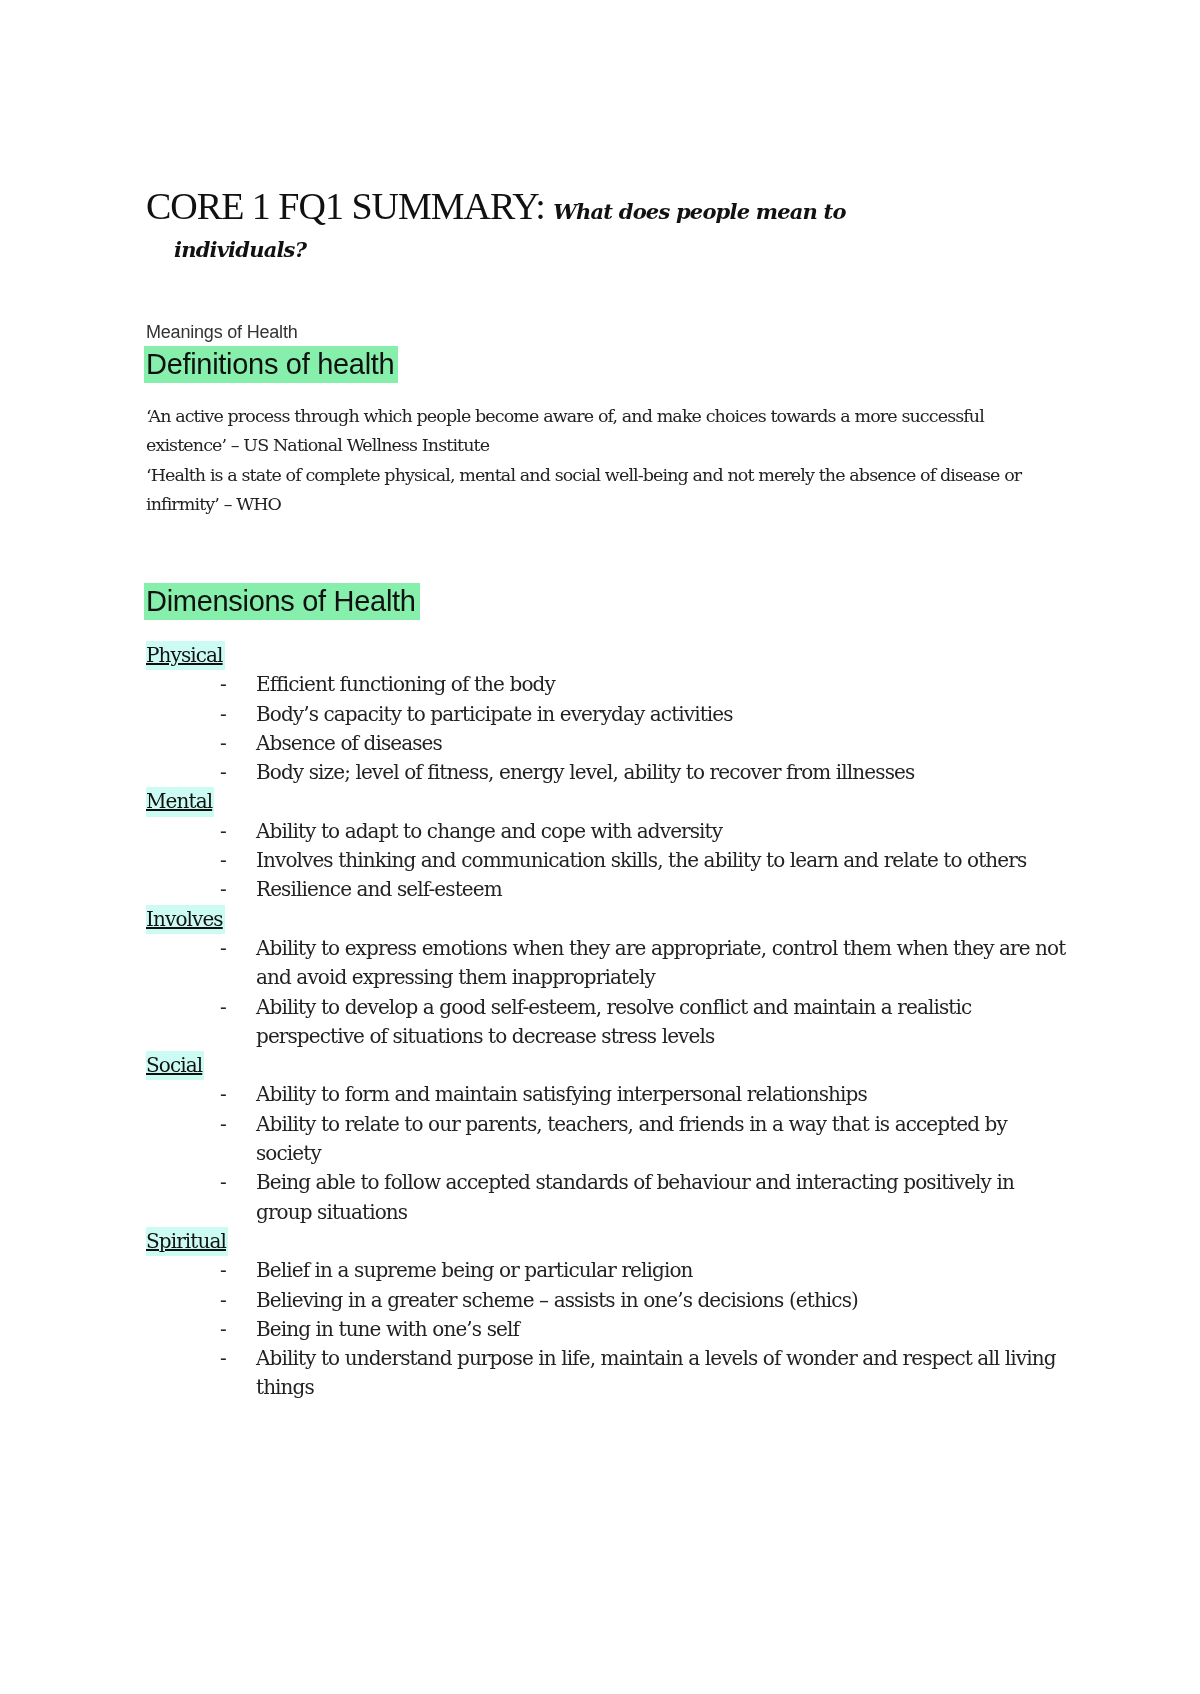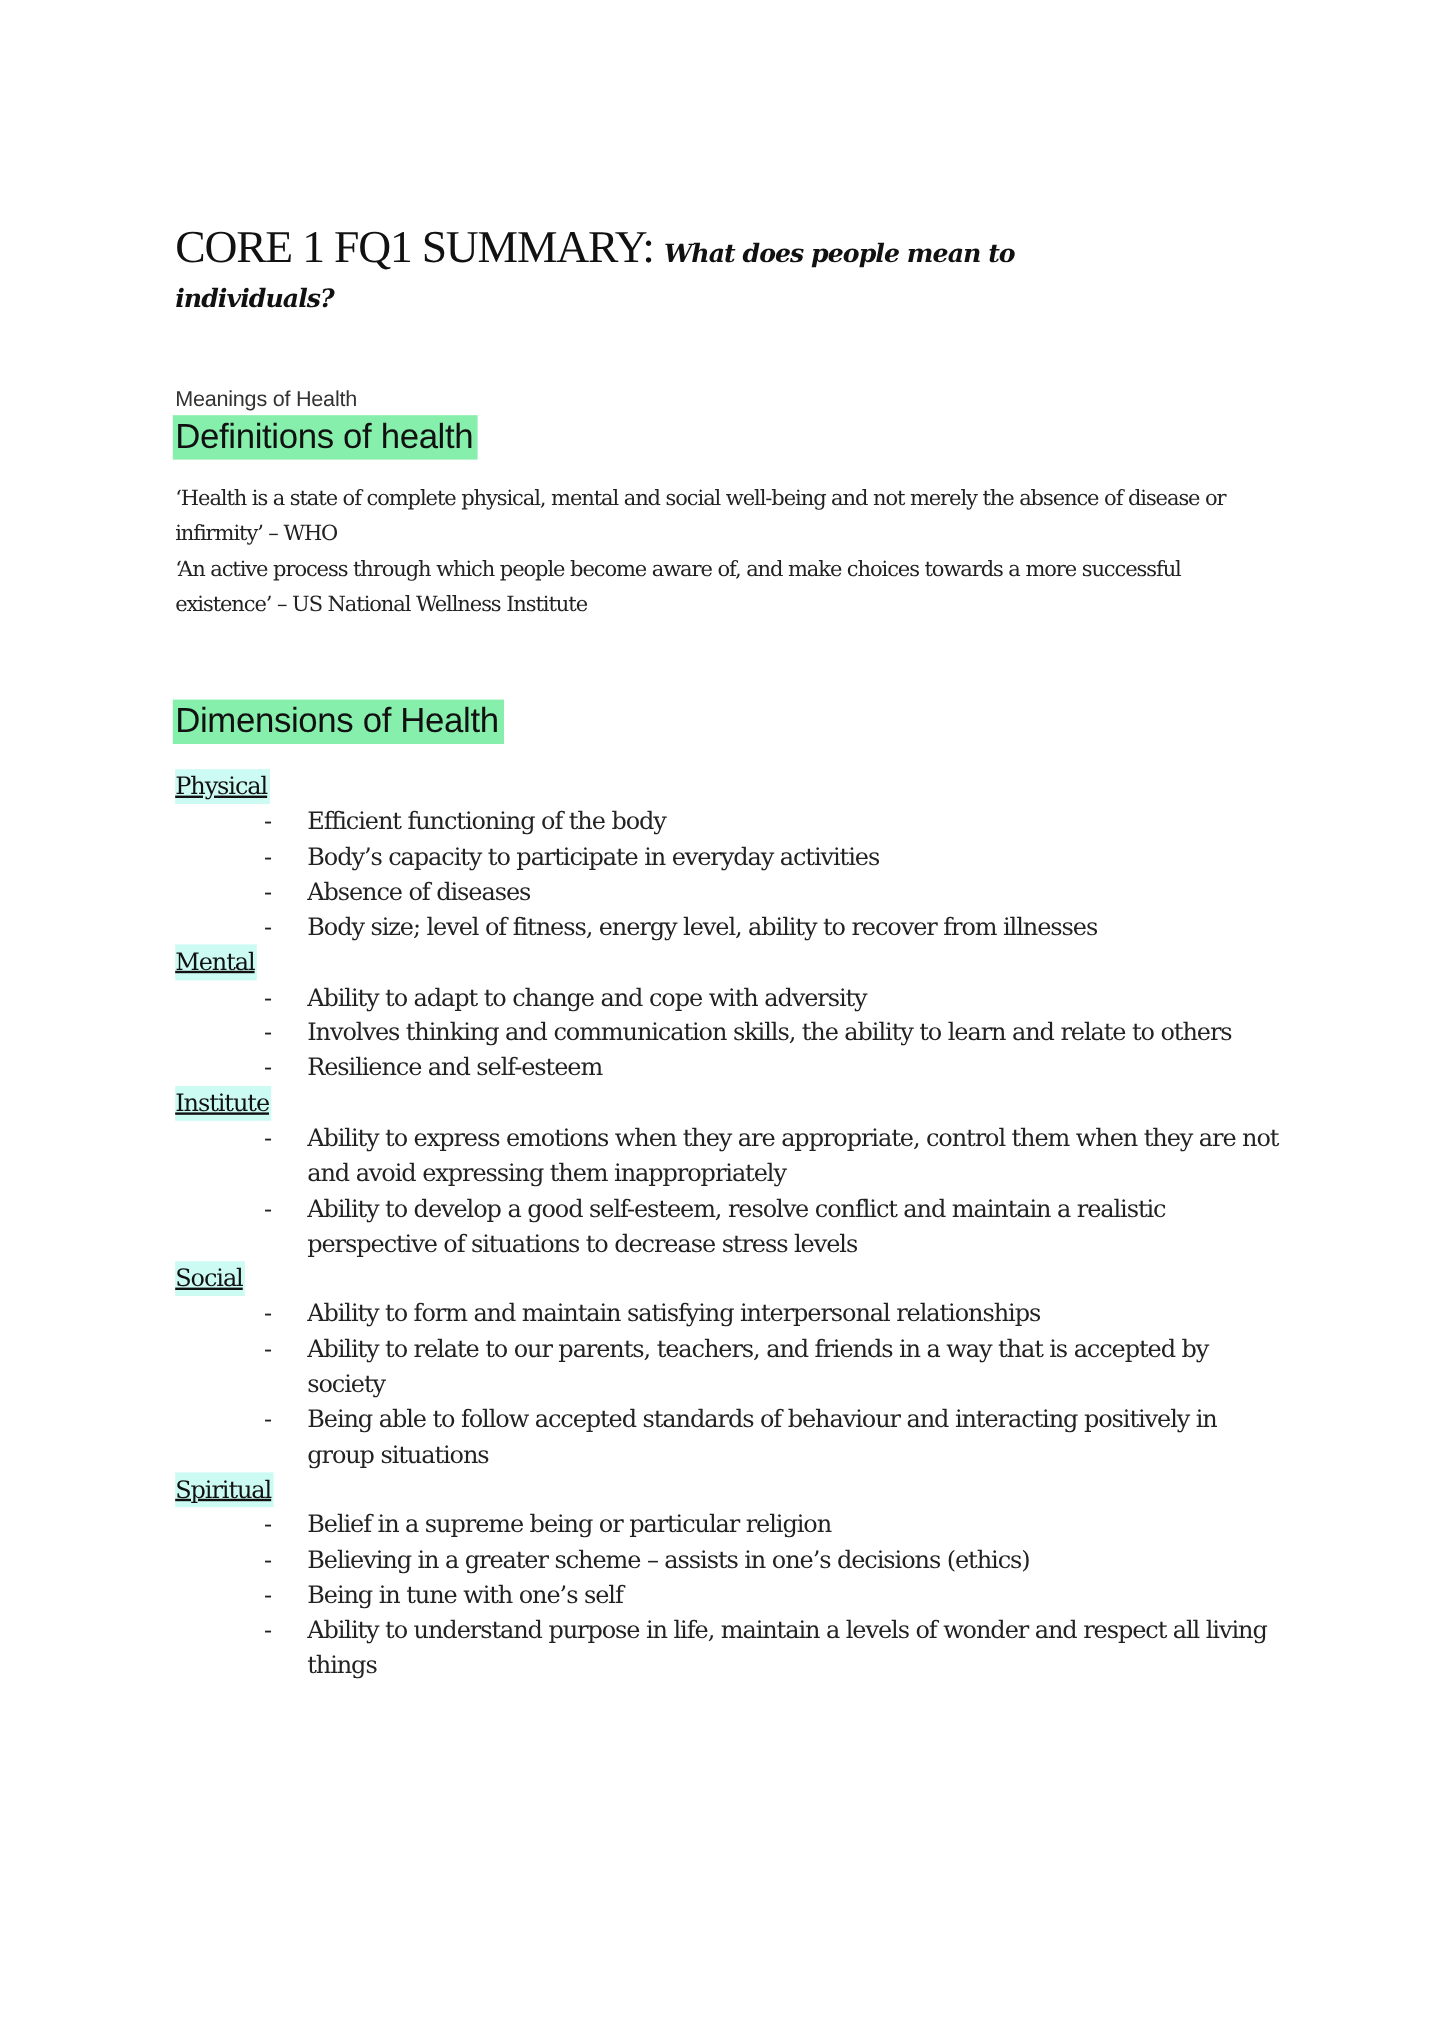--- a/index.html
+++ b/index.html
@@ -1,20 +1,20 @@
 <!DOCTYPE html>
 <html><head>
 <meta charset="utf-8">
 <style>
   html, body { margin: 0; padding: 0; background: #ffffff; }
   body { width: 1200px; height: 1694px; position: relative; overflow: hidden; color: #111; }
   .page { position: absolute; left: 146px; top: 0; width: 920px; }
   .title { position: absolute; top: 186px; left: 0; width: 900px; font-family: "Liberation Serif", "DejaVu Serif", serif; font-size: 38px; line-height: 40px; letter-spacing: -1px; color: #111; }
   .title .sub { font-family: "DejaVu Serif", serif; font-style: italic; font-weight: bold; font-size: 21px; letter-spacing: -0.8px; }
-  .title .sub-line2 { display: block; margin-top: 0px; line-height: 36px; }
+  .title .sub-line2 { display: block; margin-top: 0px; line-height: 36px; margin-left: 28px; }
   .subtitle { position: absolute; top: 284px; left: 0; font-family: "Liberation Sans", sans-serif; font-size: 18px; color: #333; letter-spacing: -0.2px; margin-top: 38px; }
   .h2 { position: absolute; left: 0; font-family: "Liberation Sans", sans-serif; font-size: 29px; line-height: 37px; background: #86efac; padding: 0 4px 0 2px; margin-left: -2px; color: #111; letter-spacing: -0.3px; }
   .para { position: absolute; left: 0; width: 920px; font-family: "DejaVu Serif", serif; font-size: 17.5px; line-height: 29.4px; letter-spacing: -0.9px; color: #222; }
   .para p { margin: 0; }
   .dims { position: absolute; left: 0; top: 641px; width: 920px; font-family: "DejaVu Serif", serif; font-size: 20px; line-height: 29.3px; letter-spacing: -0.9px; color: #222; }
   .dim-label { display: inline-block; background: #ccfbf4; text-decoration: underline; text-decoration-thickness: 2px; color: #111; padding-right: 2px; }
   .dim-list { margin: 0; padding: 0; list-style: none; }
   .dim-list li { position: relative; padding-left: 110px; width: 810px; }
   .dim-list li .dash { position: absolute; left: 74px; top: 0; }
 </style>
@@ -29,22 +29,22 @@
       <span>What does people mean to</span>
       <span class="sub-line2">individuals?</span>
     </span>
   </div>
 
   <div class="subtitle">Meanings of Health</div>
 
   <div class="h2" style="top:346px;">Definitions of health</div>
 
   <div class="para" style="top:402px;">
+    <p>‘An active process through which people become aware of, and make choices towards a more successful existence’ – US National Wellness  Institute</p>
     <p>‘Health is a state of complete physical, mental and social well-being and not merely the absence of disease or infirmity’ – WHO</p>
-    <p>‘An active process through which people become aware of, and make choices towards a more successful existence’ – US National Wellness  Institute</p>
   </div>
 
   <div class="h2" style="top:583px;">Dimensions of Health</div>
 
   <div class="dims">
 
     <div>
       <span class="dim-label">Physical</span>
       <ul class="dim-list">
         <li><span class="dash">-</span><span>Efficient functioning of the body</span></li>
@@ -57,21 +57,21 @@
     <div>
       <span class="dim-label">Mental</span>
       <ul class="dim-list">
         <li><span class="dash">-</span><span>Ability to adapt to change and cope with adversity</span></li>
         <li><span class="dash">-</span><span>Involves thinking and communication skills, the ability to learn and relate to others</span></li>
         <li><span class="dash">-</span><span>Resilience and self-esteem</span></li>
       </ul>
     </div>
 
     <div>
-      <span class="dim-label">Institute</span>
+      <span class="dim-label">Involves</span>
       <ul class="dim-list">
         <li><span class="dash">-</span><span>Ability to express emotions when they are appropriate, control them when they are not and avoid expressing them inappropriately</span></li>
         <li><span class="dash">-</span><span>Ability to develop a good self-esteem, resolve conflict and maintain a realistic perspective of situations to decrease stress levels</span></li>
       </ul>
     </div>
 
     <div>
       <span class="dim-label">Social</span>
       <ul class="dim-list">
         <li><span class="dash">-</span><span>Ability to form and maintain satisfying interpersonal relationships</span></li>

